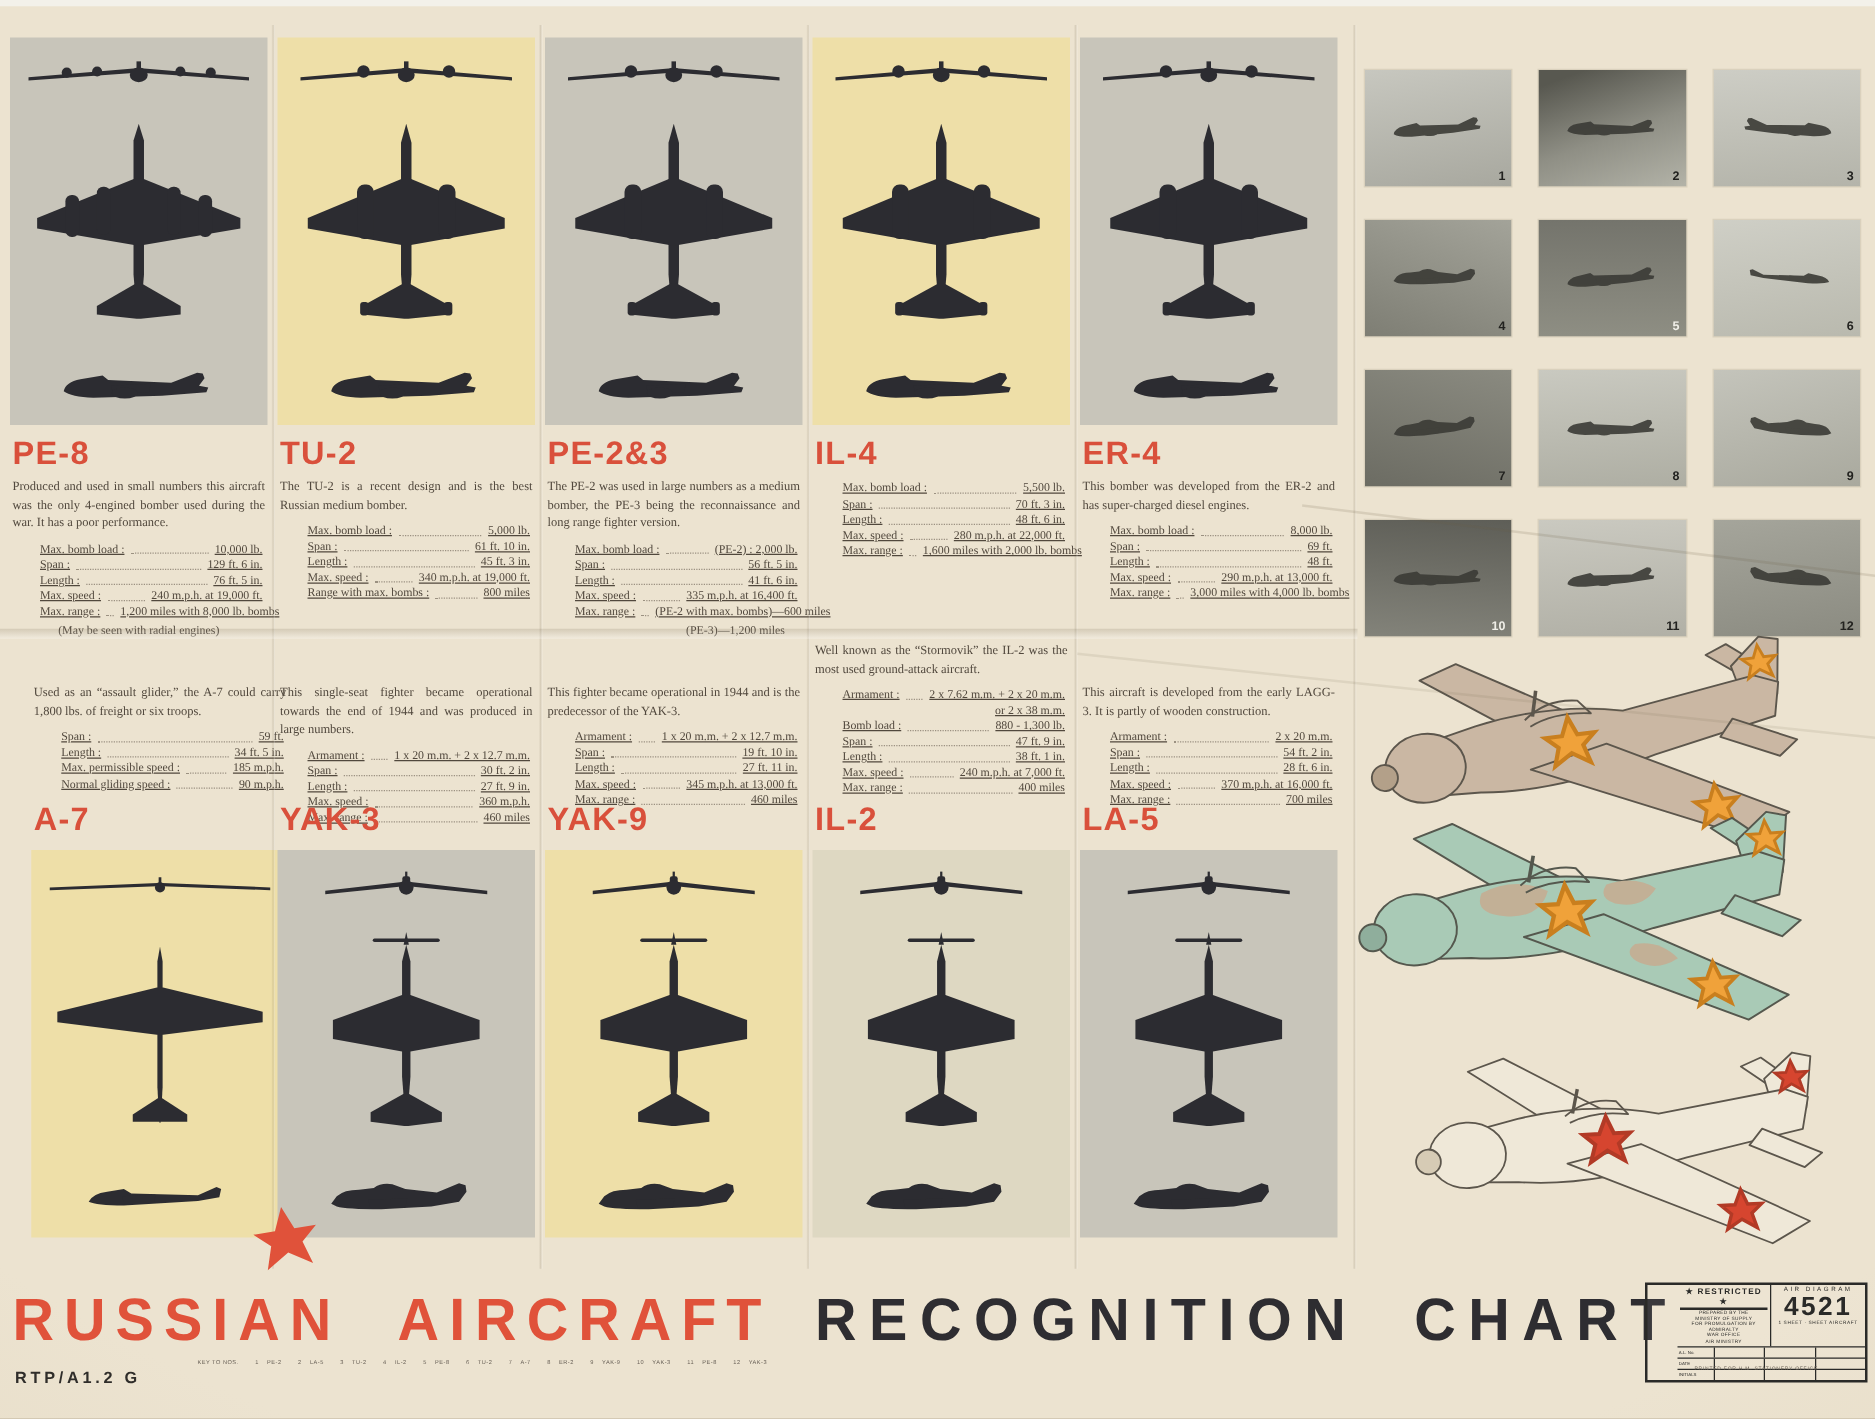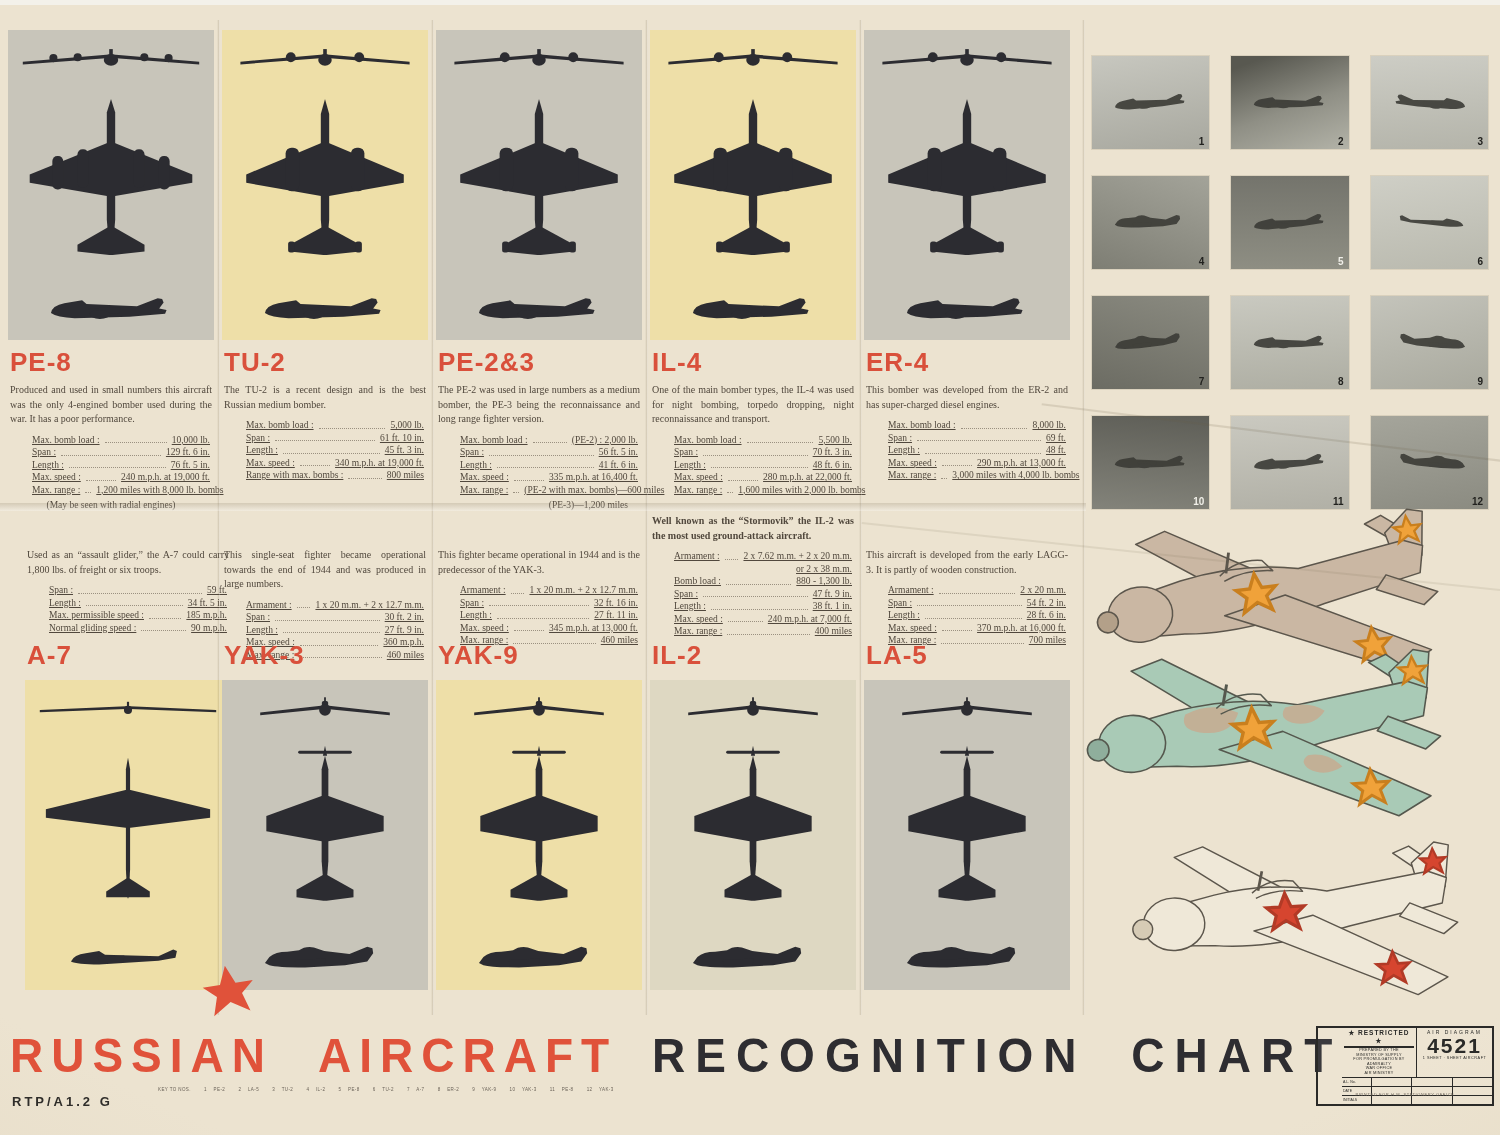--- a/index.html
+++ b/index.html
@@ -35,21 +35,21 @@
   .r2 .title{position:absolute;top:92px;left:2px;margin:0;z-index:2;}
   .desc{font:10px/14.5px "Liberation Serif",serif;text-align:justify;margin:0 2px;}
   .specs{margin:7px 0 0 24px;padding-right:4px;text-decoration:underline;}
   .srow{display:flex;font:9.5px/12.5px "Liberation Serif",serif;}
   .srow i{font-style:normal;white-space:nowrap;}
   .srow b{font-weight:400;white-space:nowrap;}
   .lead{flex:1;border-bottom:1px dotted #9b9181;margin:0 5px 3px 5px;min-width:6px;}
   .cont .lead{border-bottom:none;}
   .note{font:9.5px "Liberation Serif",serif;text-align:center;margin-top:4px;}
   .note-right{text-align:right;padding-right:14px;}
-  .col-il2 .desc{margin-top:-34px;font-weight:bold;}
+  .col-il2 .desc{margin-top:-34px;}
   
   .photos{position:absolute;left:1092px;top:56px;width:396px;height:453px;
     display:grid;grid-template-columns:repeat(3,1fr);grid-auto-rows:93px;gap:27px 22px;}
   .ph{position:relative;margin:0;overflow:hidden;box-shadow:0 0 0 1px rgba(90,80,60,.12);}
   .ph svg{position:absolute;left:50%;top:50%;width:76px;height:22px;fill:#3b3b36;
     transform:translate(-50%,-50%);opacity:.9;}
   .pnum{position:absolute;right:5px;bottom:2px;font:700 10px "Liberation Sans",sans-serif;color:#22221f;}
   .ph:nth-child(1){background:linear-gradient(170deg,#c7c7bf,#a8a89f);}
   .ph:nth-child(2){background:linear-gradient(160deg,#585850 10%,#8f8f85 55%,#b3b3a8);}
   .ph:nth-child(3){background:linear-gradient(175deg,#cdcdc5,#b4b4aa);}
@@ -352,21 +352,20 @@
           <use href="#f-b2"></use>
         </svg>
       <svg class="v-plan" viewBox="0 0 200 210">
           <use href="#p-b2"></use>
         </svg>
       <svg class="v-side" viewBox="0 0 170 44">
           <use href="#s-b"></use>
         </svg>
     </div>
     <h2 class="title">IL-4</h2>
-    <p class="desc">One of the main bomber types, the IL-4 was used for night bombing, torpedo dropping, night reconnaissance and transport.</p>
     <div class="specs">
       <div class="srow">
           <i>Max. bomb load :</i>
           <s class="lead"></s>
           <b>5,500 lb.</b>
         </div>
       <div class="srow">
           <i>Span :</i>
           <s class="lead"></s>
           <b>70 ft. 3 in.</b>
@@ -517,21 +516,21 @@
     <p class="desc">This fighter became operational in 1944 and is the predecessor of the YAK-3.</p>
     <div class="specs">
       <div class="srow">
           <i>Armament :</i>
           <s class="lead"></s>
           <b>1 x 20 m.m. + 2 x 12.7 m.m.</b>
         </div>
       <div class="srow">
           <i>Span :</i>
           <s class="lead"></s>
-          <b>32 ft. 16 in.</b>
+          <b>19 ft. 10 in.</b>
         </div>
       <div class="srow">
           <i>Length :</i>
           <s class="lead"></s>
           <b>27 ft. 11 in.</b>
         </div>
       <div class="srow">
           <i>Max. speed :</i>
           <s class="lead"></s>
           <b>345 m.p.h. at 13,000 ft.</b>

